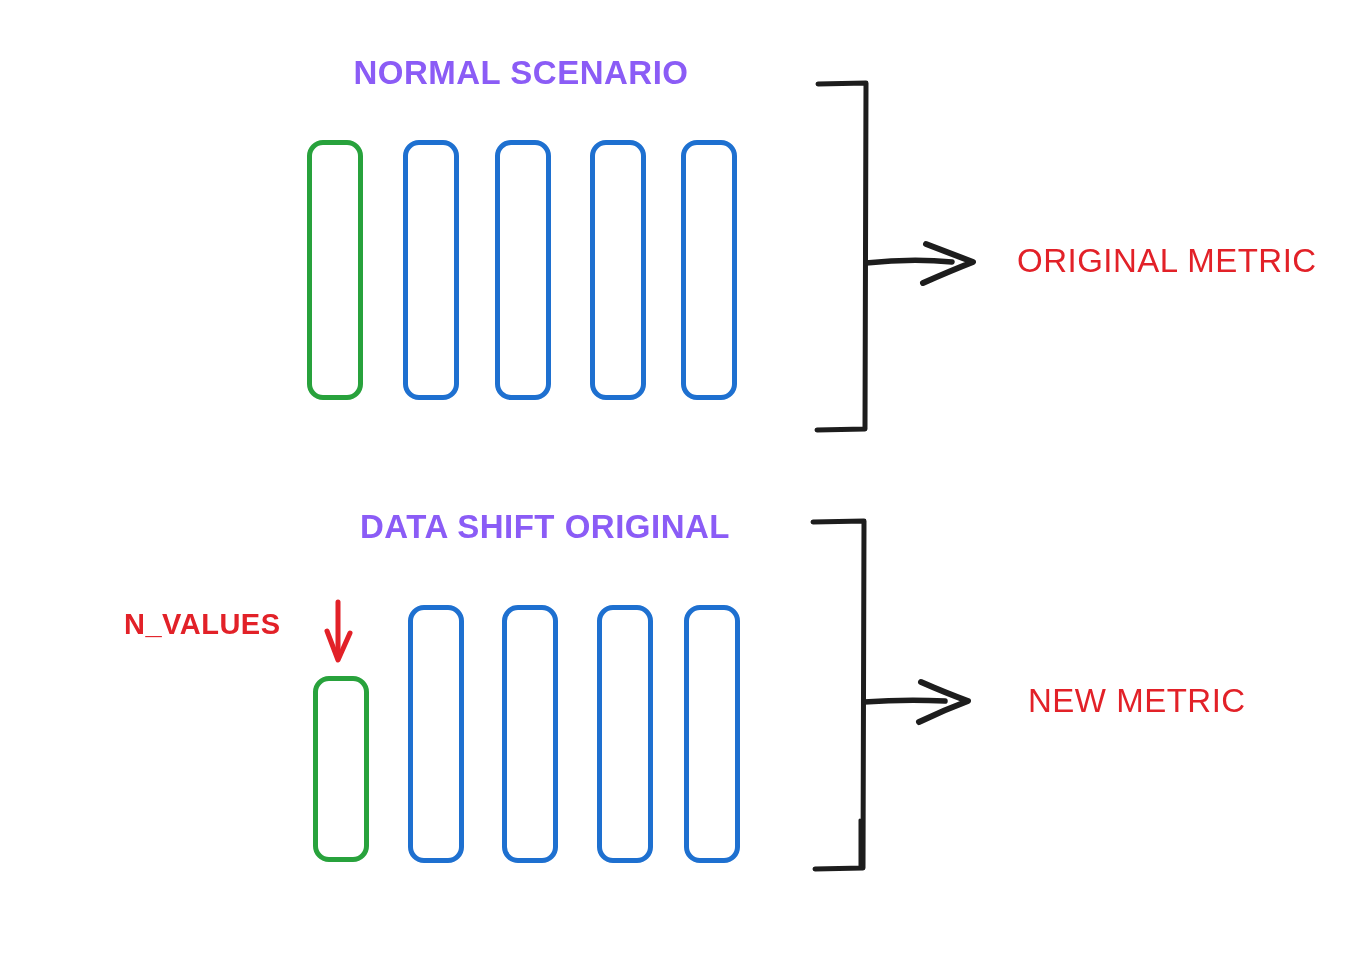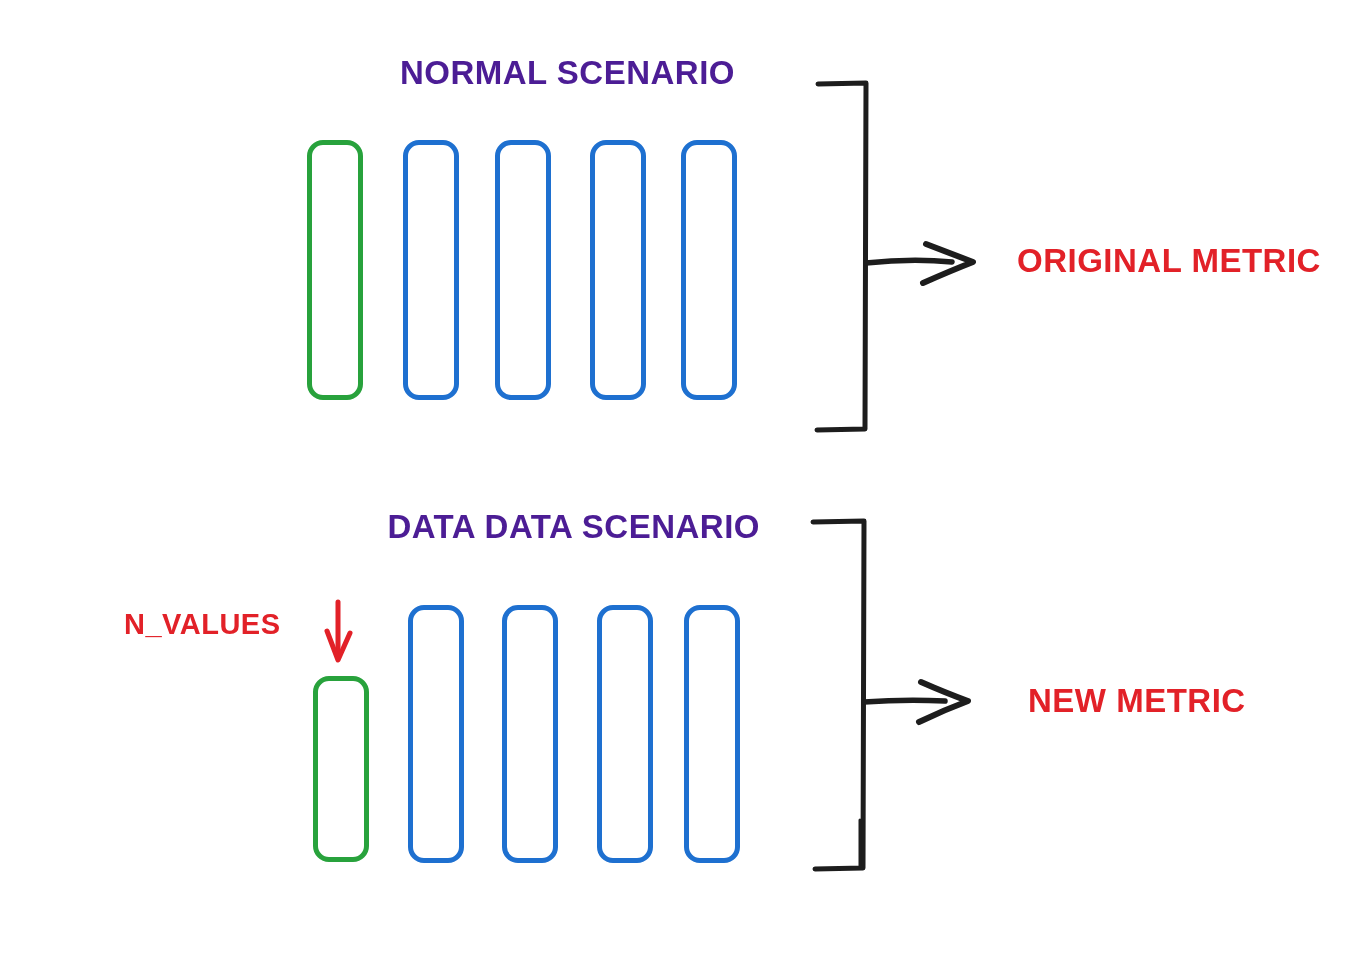--- a/index.html
+++ b/index.html
@@ -13,30 +13,30 @@
     width: 1358px;
     height: 970px;
     background: #ffffff;
     overflow: hidden;
   }
   .title {
     position: absolute;
     font-size: 33px;
     font-weight: 600;
     letter-spacing: 0.5px;
-    color: #4c1d95;
-    text-align: right;
+    color: #8b5cf6;
+    text-align: center;
     white-space: nowrap;
   }
   .t-normal { left: 307px; top: 54px; width: 428px; }
   .t-shift  { left: 330px; top: 508px; width: 430px; }
   .metric {
     position: absolute;
     font-size: 33px;
-    font-weight: 700;
+    font-weight: 400;
     letter-spacing: 0.5px;
     color: #e22128;
     white-space: nowrap;
   }
   .m-original { left: 1017px; top: 242px; }
   .m-new      { left: 1028px; top: 682px; }
   .nvalues {
     position: absolute;
     left: 124px;
     top: 608px;
@@ -75,21 +75,21 @@
   <div class="bars-layer" id="bars-normal">
       <div class="bar" style="left: 307px; top: 140px; width: 56px; height: 260px; border-color: rgb(40, 162, 60);"></div>
       <div class="bar" style="left: 403px; top: 140px; width: 56px; height: 260px; border-color: rgb(30, 112, 208);"></div>
       <div class="bar" style="left: 495px; top: 140px; width: 56px; height: 260px; border-color: rgb(30, 112, 208);"></div>
       <div class="bar" style="left: 590px; top: 140px; width: 56px; height: 260px; border-color: rgb(30, 112, 208);"></div>
       <div class="bar" style="left: 681px; top: 140px; width: 56px; height: 260px; border-color: rgb(30, 112, 208);"></div>
     </div>
 
   <div class="metric m-original">ORIGINAL METRIC</div>
 
-  <div class="title t-shift">DATA DATA SCENARIO</div>
+  <div class="title t-shift">DATA SHIFT ORIGINAL</div>
 
   <div class="nvalues">N_VALUES</div>
 
   <div class="bars-layer" id="bars-shift">
       <div class="bar" style="left: 313px; top: 676px; width: 56px; height: 186px; border-color: rgb(40, 162, 60);"></div>
       <div class="bar" style="left: 408px; top: 605px; width: 56px; height: 258px; border-color: rgb(30, 112, 208);"></div>
       <div class="bar" style="left: 502px; top: 605px; width: 56px; height: 258px; border-color: rgb(30, 112, 208);"></div>
       <div class="bar" style="left: 597px; top: 605px; width: 56px; height: 258px; border-color: rgb(30, 112, 208);"></div>
       <div class="bar" style="left: 684px; top: 605px; width: 56px; height: 258px; border-color: rgb(30, 112, 208);"></div>
     </div>

